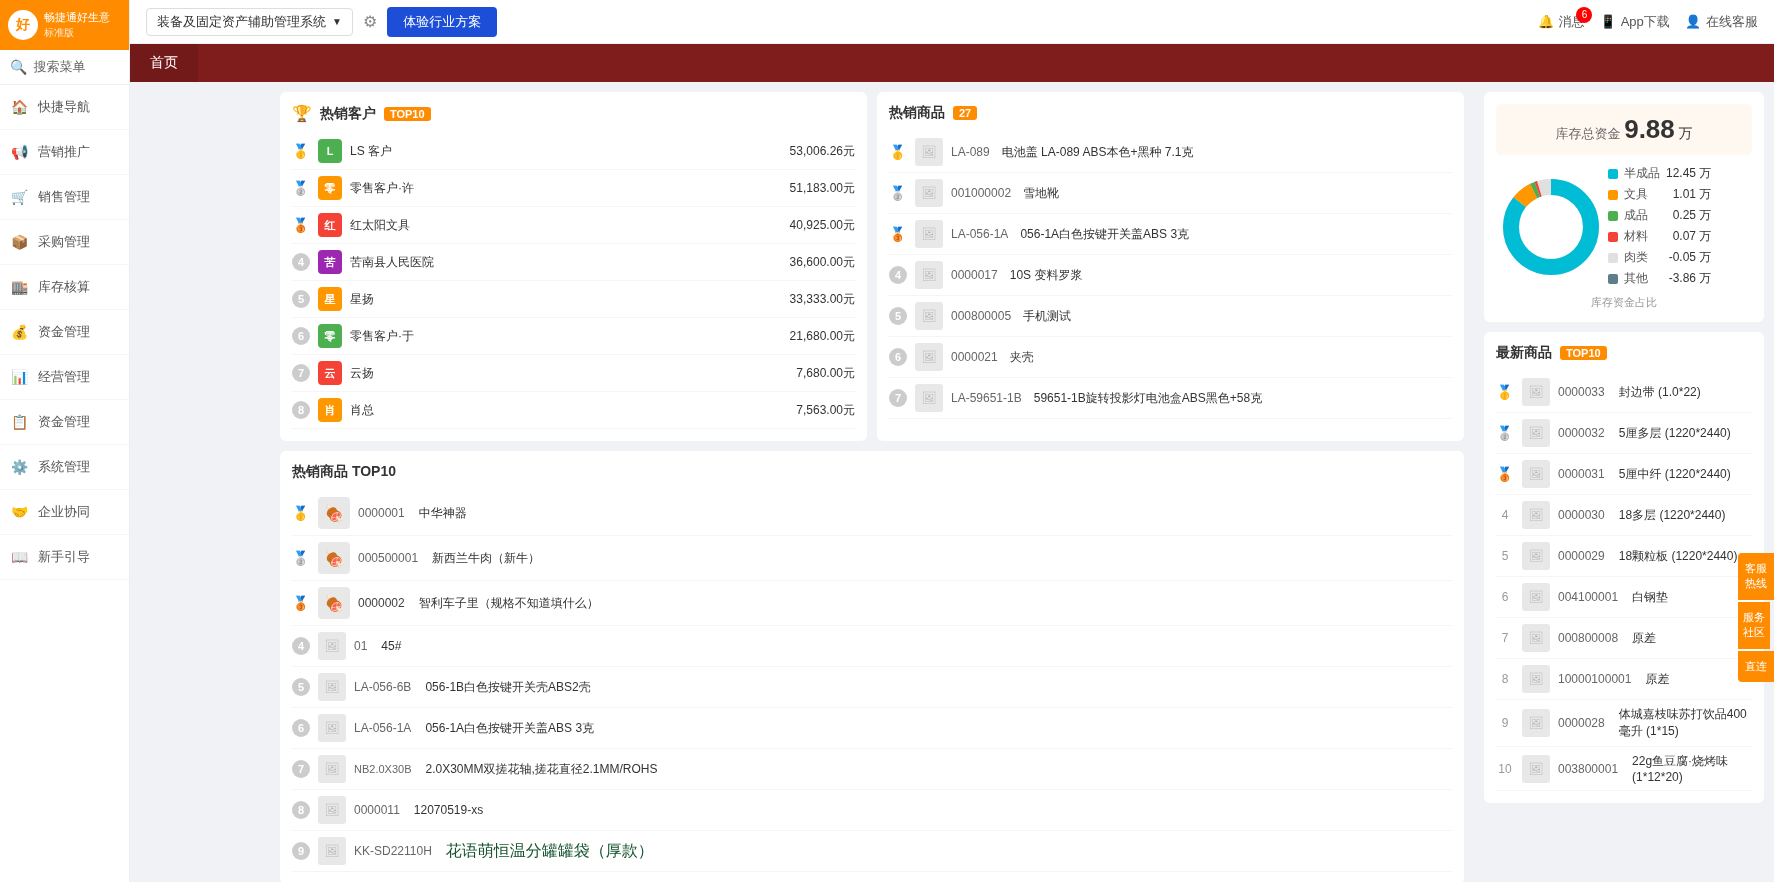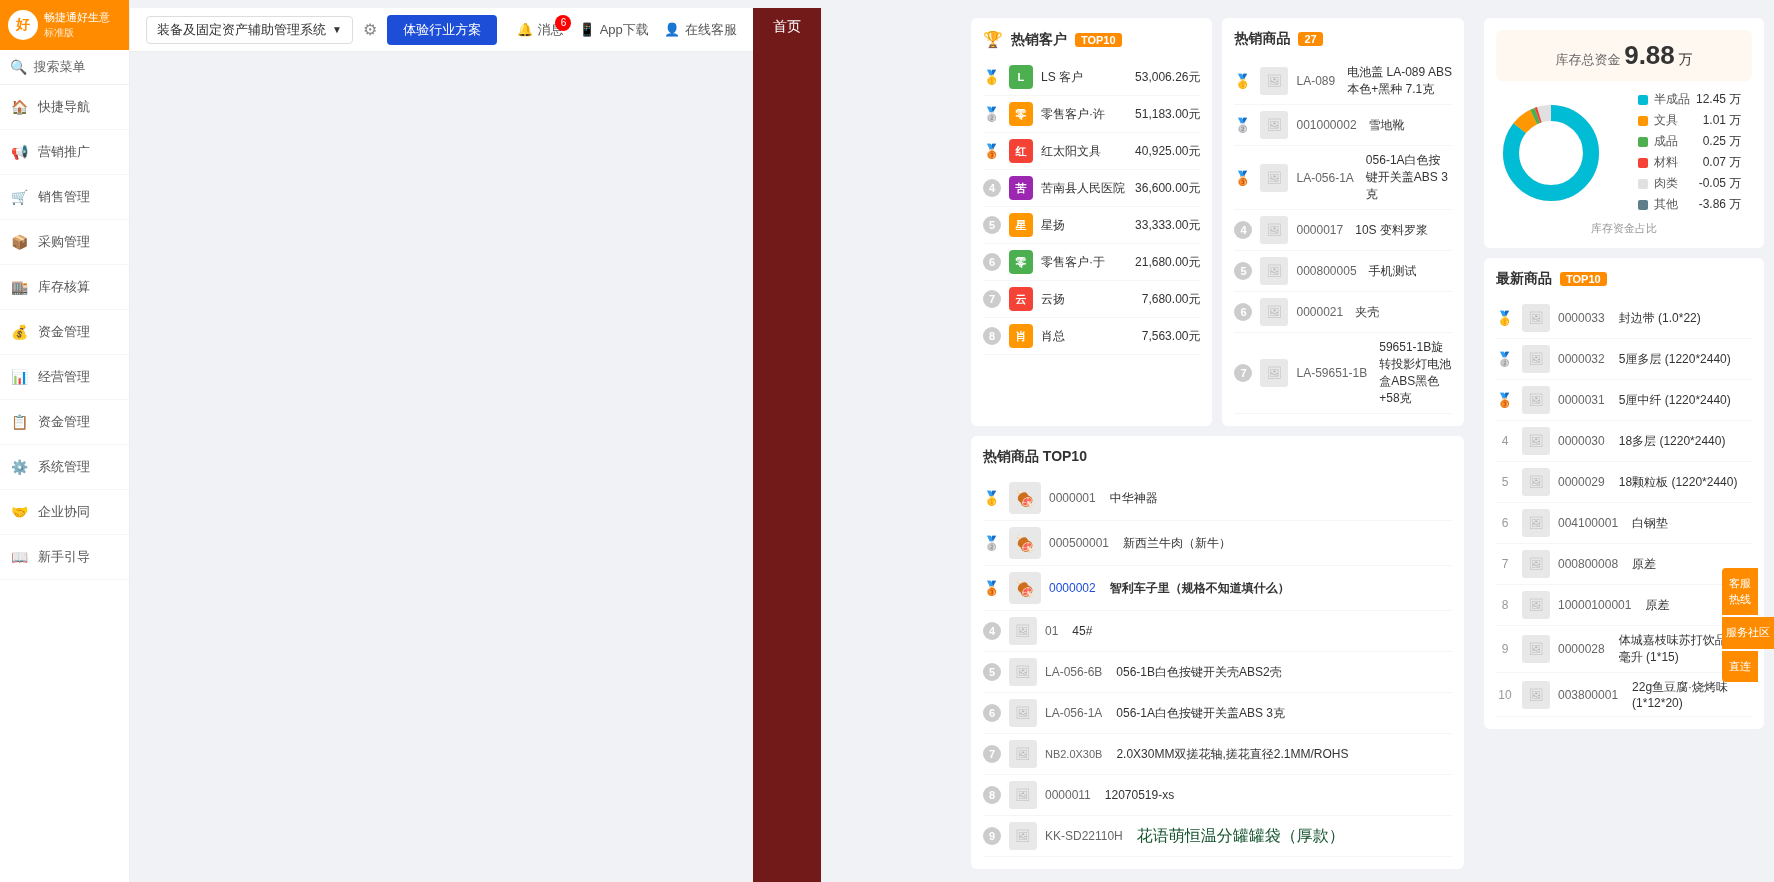--- a/index.html
+++ b/index.html
@@ -65,23 +65,22 @@
       align-items: center;
       justify-content: center;
       font-size: 14px;
       color: #aaa;
     }
 
     
     .main {
       flex: 1;
       display: flex;
-      flex-direction: row;
+      flex-direction: column;
       overflow: hidden;
-      margin-top: 8px;
     }
 
     
     .header {
       background: #fff;
       padding: 0 16px;
       height: 44px;
       display: flex;
       align-items: center;
       gap: 10px;
@@ -289,21 +288,21 @@
       border-radius: 6px;
       margin-bottom: 10px;
     }
     .inventory-total-label { font-size: 13px; color: #666; }
     .inventory-total-value { font-size: 26px; font-weight: bold; color: #333; }
     .inventory-total-unit { font-size: 14px; color: #333; }
 
     .donut-container {
       display: flex;
       align-items: center;
-      gap: 32px;
+      gap: 2px;
       margin-top: 6px;
     }
     .donut-svg { flex-shrink: 0; }
 
     .legend-list { list-style: none; font-size: 12px; }
     .legend-item {
       display: flex;
       align-items: center;
       gap: 6px;
       margin-bottom: 4px;
@@ -363,21 +362,21 @@
       padding: 8px 4px;
       text-align: center;
       font-size: 11px;
       cursor: pointer;
       line-height: 1.4;
       border-radius: 4px 0 0 0;
     }
     .notif-btn2 {
       background: #ff8c00;
       color: #fff;
-      width: 52px;
+      width: 32px;
       padding: 8px 4px;
       text-align: center;
       font-size: 11px;
       cursor: pointer;
       line-height: 1.4;
     }
     .notif-btn3 {
       background: #ff8c00;
       color: #fff;
       width: 36px;
@@ -641,22 +640,22 @@
     </li>
             <li class="rank-item">
       <span class="rank-medal">🥈</span>
       <span class="product-img" style="background:#e8e8e8;font-size:16px;">🍖</span>
       <span style="font-size:12px;color:#666;margin-right:6px;">000500001</span>
       <span style="font-size:12px;color:#333;">新西兰牛肉（新牛）</span>
     </li>
             <li class="rank-item">
       <span class="rank-medal">🥉</span>
       <span class="product-img" style="background:#e8e8e8;font-size:16px;">🍖</span>
-      <span style="font-size:12px;color:#1d4ed8;margin-right:6px;">0000002</span>
-      <span style="font-size:12px;color:#333;font-weight:bold;">智利车子里（规格不知道填什么）</span>
+      <span style="font-size:12px;color:#404040;margin-right:6px;">0000002</span>
+      <span style="font-size:12px;color:#333;">智利车子里（规格不知道填什么）</span>
     </li>
             <li class="rank-item">
       <span class="rank-num" style="background:#ccc;">4</span>
       <span class="gray-img-box">
                 <span class="gray-img-icon">🖼</span>
               </span>
       <span style="font-size:12px;color:#666;margin-right:6px;">01</span>
       <span style="font-size:12px;color:#333;">45#</span>
     </li>
             <li class="rank-item">

